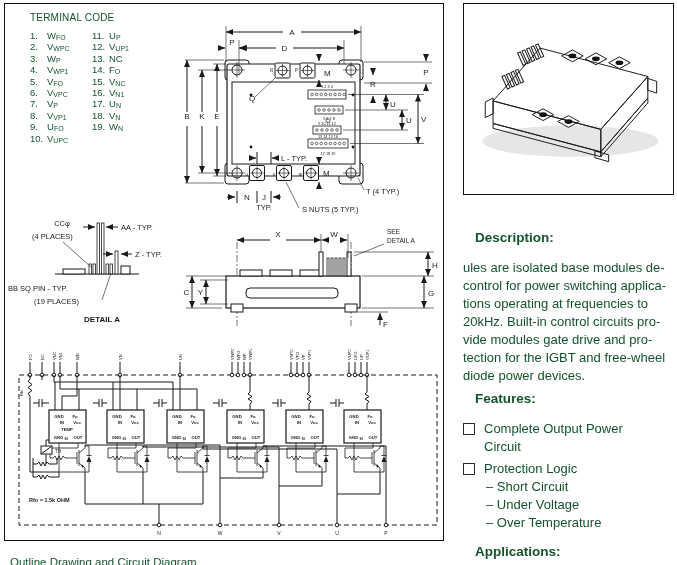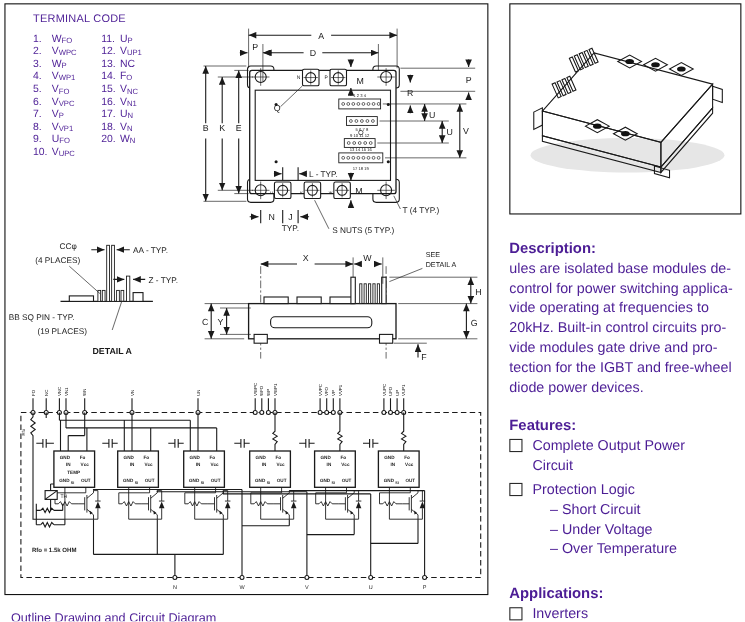--- a/index.html
+++ b/index.html
@@ -1,17 +1,17 @@
 <!DOCTYPE html>
 <html><head>
 <meta charset="utf-8">
 <style>
   html,body{margin:0;padding:0;background:#fff}
   #page{position:relative;width:677px;height:565px;background:#fff;overflow:hidden;
-        font-family:"Liberation Sans",sans-serif;color:#4c1d95}
+        font-family:"Liberation Sans",sans-serif;color:#14532d}
   .abs{position:absolute}
   #left-panel{left:4px;top:3px;width:438px;height:536px;border:1.6px solid #111}
   
   #termcode{left:25px;top:8px;width:160px}
   #termcode .tc-title{font-size:10px;letter-spacing:.2px;margin-bottom:5px}
   .t-col{position:absolute;top:18px;font-size:9.5px;line-height:11.4px;white-space:nowrap}
   #t-col1{left:0}
   #t-col2{left:62px}
   .t-n{display:inline-block;min-width:17px}
   .t-row sub{font-size:7px;vertical-align:-1px;line-height:1}
@@ -23,28 +23,28 @@
   .dsh{stroke-dasharray:7 2 2 2;stroke-width:.6}
   .dash53{stroke-dasharray:5 3}
   .f8{font-size:8px}.f75{font-size:7.5px}.f65{font-size:6.5px}
   .f55{font-size:5.5px;font-weight:bold}.f5{font-size:5px}.f45{font-size:4.5px}
   .f42{font-size:4.2px;font-weight:bold}.f4{font-size:4px}.f38{font-size:3.8px}
   .f34{font-size:3.4px;font-weight:bold}
   .mid{text-anchor:middle}.end{text-anchor:end}
   
   #photo-box{left:463px;top:3px;width:209px;height:190px;border:1.6px solid #111;background:#fff}
   .rc{left:463px;width:214px;font-size:13px;line-height:18px}
-  .rc h3{margin:0;font-size:13.5px;line-height:18px}
+  .rc h3{margin:12px;font-size:13.5px;line-height:18px}
   #desc{top:217px}
   .desc-line{white-space:nowrap}
   #features{top:378px}
   .feat-item{display:flex;gap:9px;margin-bottom:4px}
   .cb{flex:0 0 auto;width:10px;height:10px;border:1.4px solid #2a2a2a;margin-top:3px;display:inline-block}
   .feat-label{white-space:pre-line}
-  .sub-list{margin-left:37px}
+  .sub-list{margin-left:23px}
   #apps{top:531px}
   #caption{left:10px;top:556px;font-size:11.5px;font-weight:normal}
 </style>
 </head>
 <body>
 
 <div id="page">
 
   <div id="left-panel" class="abs">
 
@@ -83,21 +83,21 @@
           <div class="t-row"><span class="t-n">14.</span><span>F</span><sub>O</sub></div>
 
           <div class="t-row"><span class="t-n">15.</span><span>V</span><sub>NC</sub></div>
 
           <div class="t-row"><span class="t-n">16.</span><span>V</span><sub>N1</sub></div>
 
           <div class="t-row"><span class="t-n">17.</span><span>U</span><sub>N</sub></div>
 
           <div class="t-row"><span class="t-n">18.</span><span>V</span><sub>N</sub></div>
 
-          <div class="t-row"><span class="t-n">20.</span><span>W</span><sub>N</sub></div>
+          <div class="t-row"><span class="t-n">19.</span><span>W</span><sub>N</sub></div>
         </div>
     </div>
 
     <svg class="abs" style="left:175px;top:2px" width="262" height="222" viewBox="0 0 262 222">
       <defs>
         <marker id="ae" markerWidth="8" markerHeight="8" refX="7" refY="3" orient="auto" markerUnits="userSpaceOnUse">
             <path d="M0 0L7 3L0 6Z" class="blk"></path>
           </marker>
         <marker id="as" markerWidth="8" markerHeight="8" refX="0" refY="3" orient="auto" markerUnits="userSpaceOnUse">
             <path d="M7 0L0 3L7 6Z" class="blk"></path>
@@ -579,21 +579,21 @@
       </g>
     </svg>
   </div>
 
   <div id="desc" class="abs rc">
     <h3>Description:</h3>
     <div>
 
         <div class="desc-line">ules are isolated base modules de-</div>
         <div class="desc-line">control for power switching applica-</div>
-        <div class="desc-line">vide operating at frequencies to</div>
+        <div class="desc-line">tions operating at frequencies to</div>
         <div class="desc-line">20kHz. Built-in control circuits pro-</div>
         <div class="desc-line">vide modules gate drive and pro-</div>
         <div class="desc-line">tection for the IGBT and free-wheel</div>
         <div class="desc-line">diode power devices.</div>
       </div>
   </div>
 
   <div id="features" class="abs rc">
     <h3>Features:</h3>
     <div class="feat-item">

